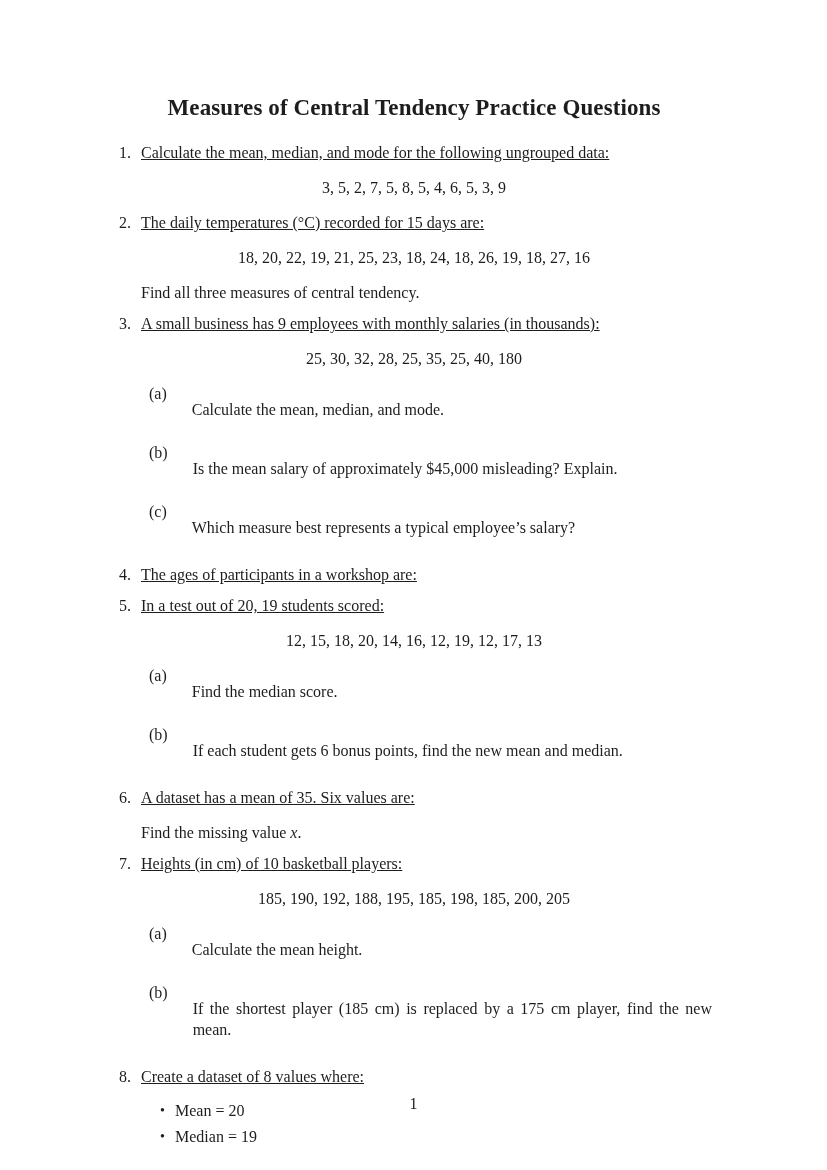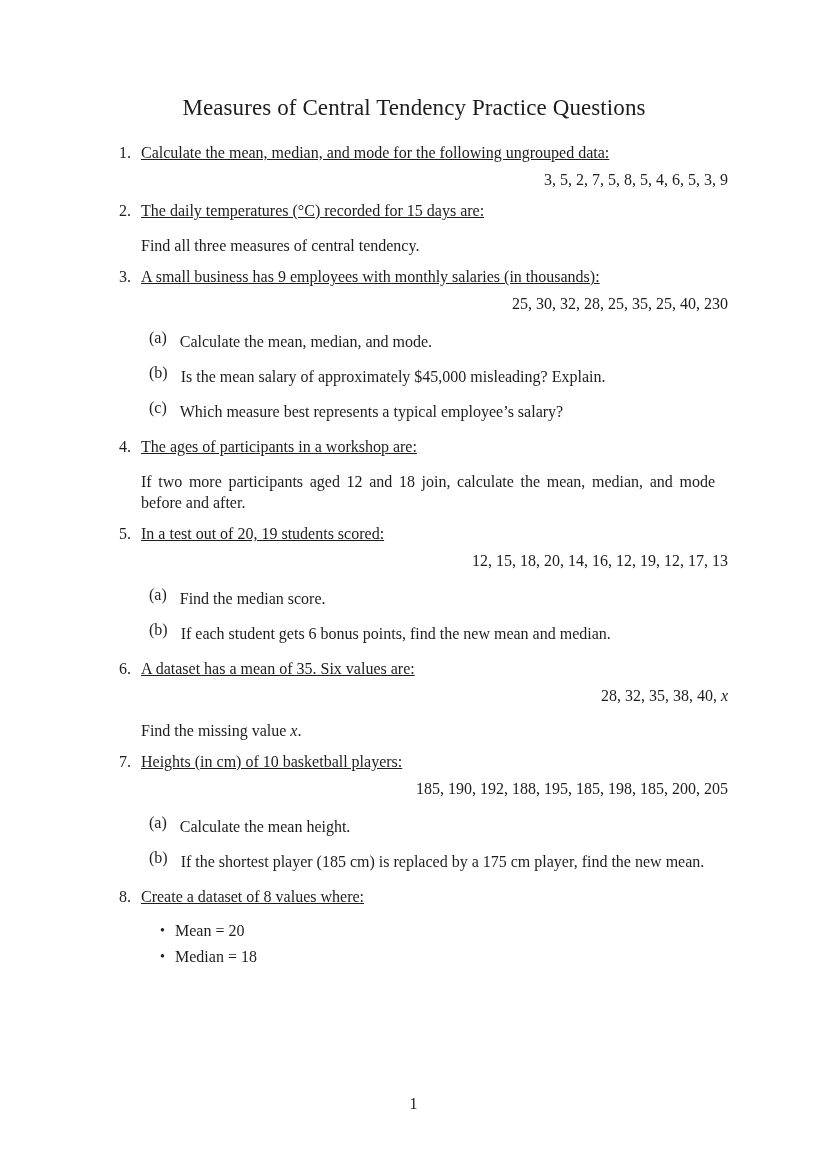--- a/index.html
+++ b/index.html
@@ -14,51 +14,51 @@
     color: #1d1d1d;
   }
   .content {
     position: absolute;
     left: 100px;
     top: 95px;
     width: 628px;
   }
   .title {
     font-size: 23px;
-    font-weight: 400;
+    font-weight: 700;
     text-align: center;
     margin: 0 0 21px 0;
     white-space: nowrap;
     letter-spacing: 0.1px;
   }
   .question {
     font-size: 16px;
     line-height: 21px;
     margin-bottom: 10px;
   }
   .q-main { display: flex; }
   .q-num {
     flex: none;
     width: 31px;
     text-align: right;
     margin-right: 10px;
   }
   .q-text { margin: 0; flex: 1; text-align: justify; text-decoration: underline; }
   .data-line {
-    text-align: right;
-    margin: 6px 0;
+    text-align: center;
+    margin: 14px 0;
   }
   .q-followup {
     margin: 14px 13px 0 41px;
     text-align: justify;
   }
   .subitems { margin: 13px 0 3px 49px; }
   .subitem { display: flex; margin-bottom: 6px; }
   .sub-label { flex: none; margin-right: 9px; }
-  .sub-text { margin: 4px; text-align: justify; }
+  .sub-text { margin: 16px; text-align: justify; }
   .bullets { list-style: none; margin: 13px 0 0 60px; padding: 0; }
   .bullets li { margin-bottom: 5px; display: flex; }
   .bullet {
     flex: none;
     width: 15px;
     font-size: 14px;
   }
   .math-var { font-style: italic; }
   .page-number {
     position: absolute;
@@ -83,29 +83,30 @@
         <p class="q-text">Calculate the mean, median, and mode for the following ungrouped data:</p>
       </div>
       <p class="data-line">3, 5, 2, 7, 5, 8, 5, 4, 6, 5, 3, 9</p>
     </div>
 
     <div class="question">
       <div class="q-main">
         <span class="q-num">2.</span>
         <p class="q-text">The daily temperatures (°C) recorded for 15 days are:</p>
       </div>
+      <p class="data-line">18, 20, 22, 19, 21, 25, 23, 18, 24, 18, 26, 19, 18, 27, 16</p>
       <p class="q-followup">Find all three measures of central tendency.</p>
     </div>
 
     <div class="question">
       <div class="q-main">
         <span class="q-num">3.</span>
         <p class="q-text">A small business has 9 employees with monthly salaries (in thousands):</p>
       </div>
-      <p class="data-line">25, 30, 32, 28, 25, 35, 25, 40, 230</p>
+      <p class="data-line">25, 30, 32, 28, 25, 35, 25, 40, 180</p>
       <div class="subitems">
         <div class="subitem">
           <span class="sub-label">(a)</span>
           <p class="sub-text">Calculate the mean, median, and mode.</p>
         </div>
         <div class="subitem">
           <span class="sub-label">(b)</span>
           <p class="sub-text">Is the mean salary of approximately $45,000 misleading? Explain.</p>
         </div>
         <div class="subitem">
@@ -113,21 +114,20 @@
           <p class="sub-text">Which measure best represents a typical employee’s salary?</p>
         </div>
       </div>
     </div>
 
     <div class="question">
       <div class="q-main">
         <span class="q-num">4.</span>
         <p class="q-text">The ages of participants in a workshop are:</p>
       </div>
-      <p class="q-followup">If two more participants aged 12 and 18 join, calculate the mean, median, and mode before and after.</p>
     </div>
 
     <div class="question">
       <div class="q-main">
         <span class="q-num">5.</span>
         <p class="q-text">In a test out of 20, 19 students scored:</p>
       </div>
       <p class="data-line">12, 15, 18, 20, 14, 16, 12, 19, 12, 17, 13</p>
       <div class="subitems">
         <div class="subitem">
@@ -139,21 +139,20 @@
           <p class="sub-text">If each student gets 6 bonus points, find the new mean and median.</p>
         </div>
       </div>
     </div>
 
     <div class="question">
       <div class="q-main">
         <span class="q-num">6.</span>
         <p class="q-text">A dataset has a mean of 35. Six values are:</p>
       </div>
-      <p class="data-line"><span>28, 32, 35, 38, 40, </span><span class="math-var">x</span></p>
       <p class="q-followup"><span>Find the missing value </span><span class="math-var">x</span><span>.</span></p>
     </div>
 
     <div class="question">
       <div class="q-main">
         <span class="q-num">7.</span>
         <p class="q-text">Heights (in cm) of 10 basketball players:</p>
       </div>
       <p class="data-line">185, 190, 192, 188, 195, 185, 198, 185, 200, 205</p>
       <div class="subitems">
@@ -173,21 +172,21 @@
         <span class="q-num">8.</span>
         <p class="q-text">Create a dataset of 8 values where:</p>
       </div>
       <ul class="bullets">
         <li>
           <span class="bullet">•</span>
           <span>Mean = 20</span>
         </li>
         <li>
           <span class="bullet">•</span>
-          <span>Median = 18</span>
+          <span>Median = 19</span>
         </li>
       </ul>
     </div>
 
   </div>
 
   <div class="page-number">1</div>
 </div>
 
 </body></html>

